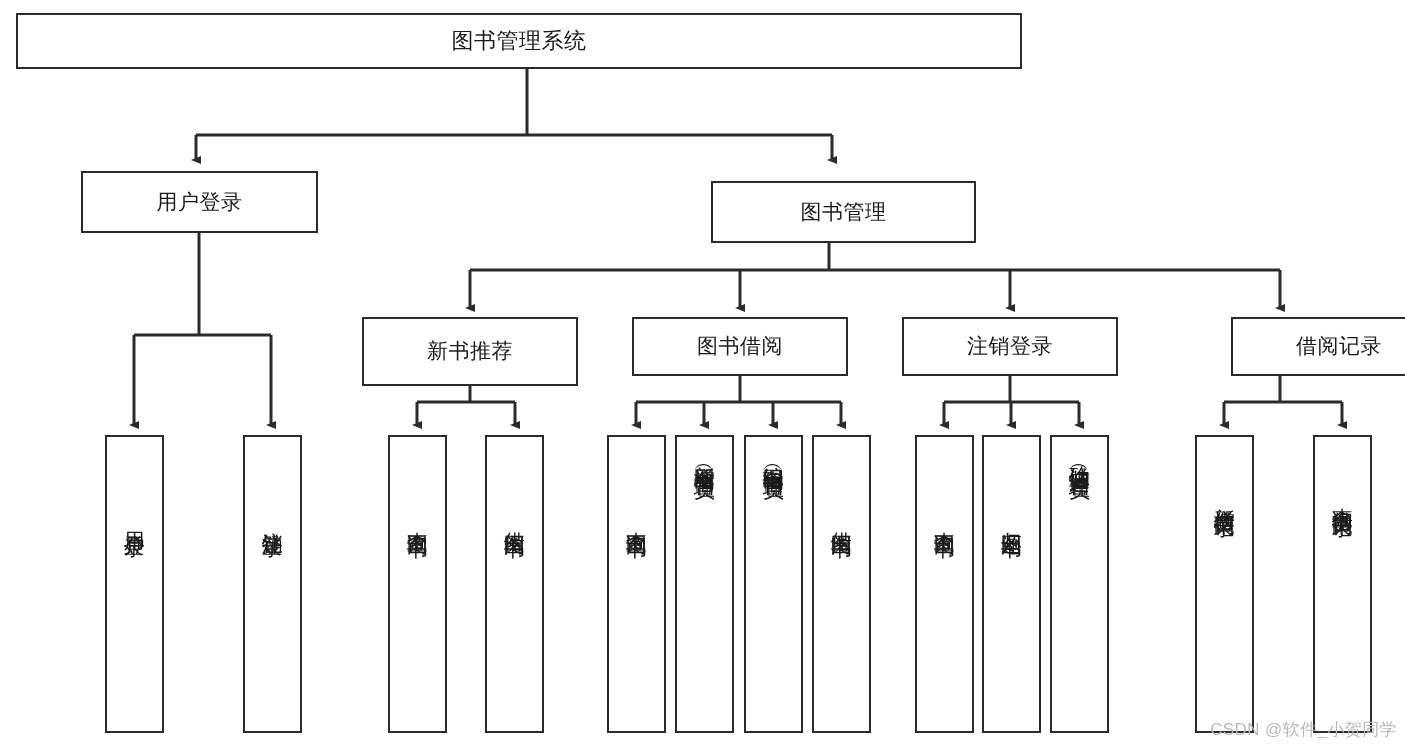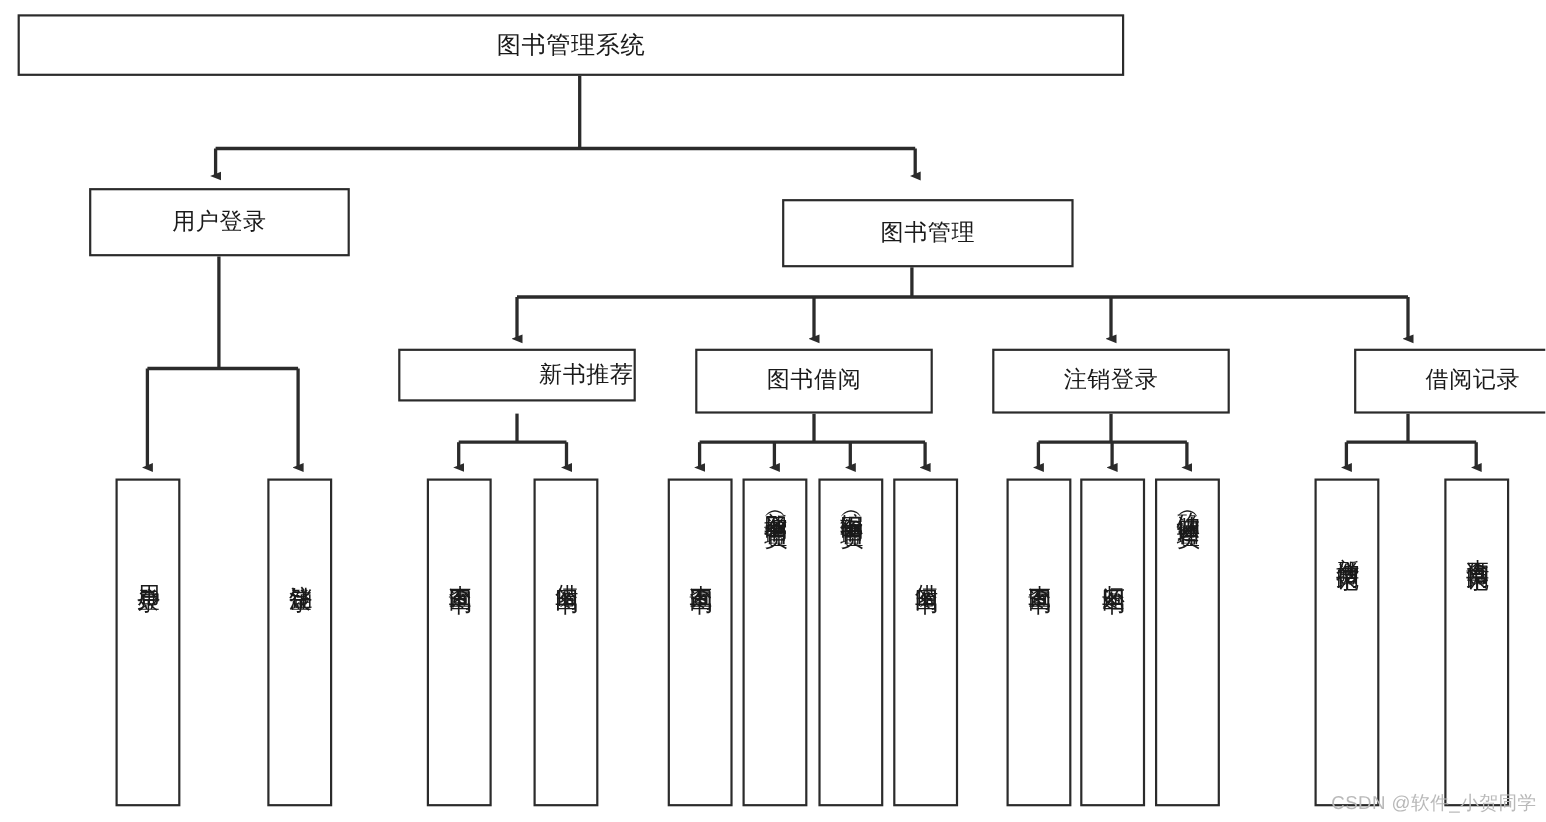--- a/index.html
+++ b/index.html
@@ -143,21 +143,21 @@
     <span class="node-label">图书管理系统</span>
   </div>
 
   <div class="node horizontal" style="left:81px; top:171px; width:237px; height:62px;">
     <span class="node-label">用户登录</span>
   </div>
   <div class="node horizontal" style="left:711px; top:171px; width:265px; height:62px;margin-top:10px;">
     <span class="node-label">图书管理</span>
   </div>
 
-  <div class="node horizontal" style="left:362px; top:317px; width:216px; height:48px;justify-content:flex-end;">
+  <div class="node horizontal" style="left:362px; top:317px; width:216px; height:69px;">
     <span class="node-label">新书推荐</span>
   </div>
   <div class="node horizontal" style="left:632px; top:317px; width:216px; height:59px;">
     <span class="node-label">图书借阅</span>
   </div>
   <div class="node horizontal" style="left:902px; top:317px; width:216px; height:59px;">
     <span class="node-label">注销登录</span>
   </div>
   <div class="node horizontal" style="left:1231px; top:317px; width:216px; height:59px;">
     <span class="node-label">借阅记录</span>

